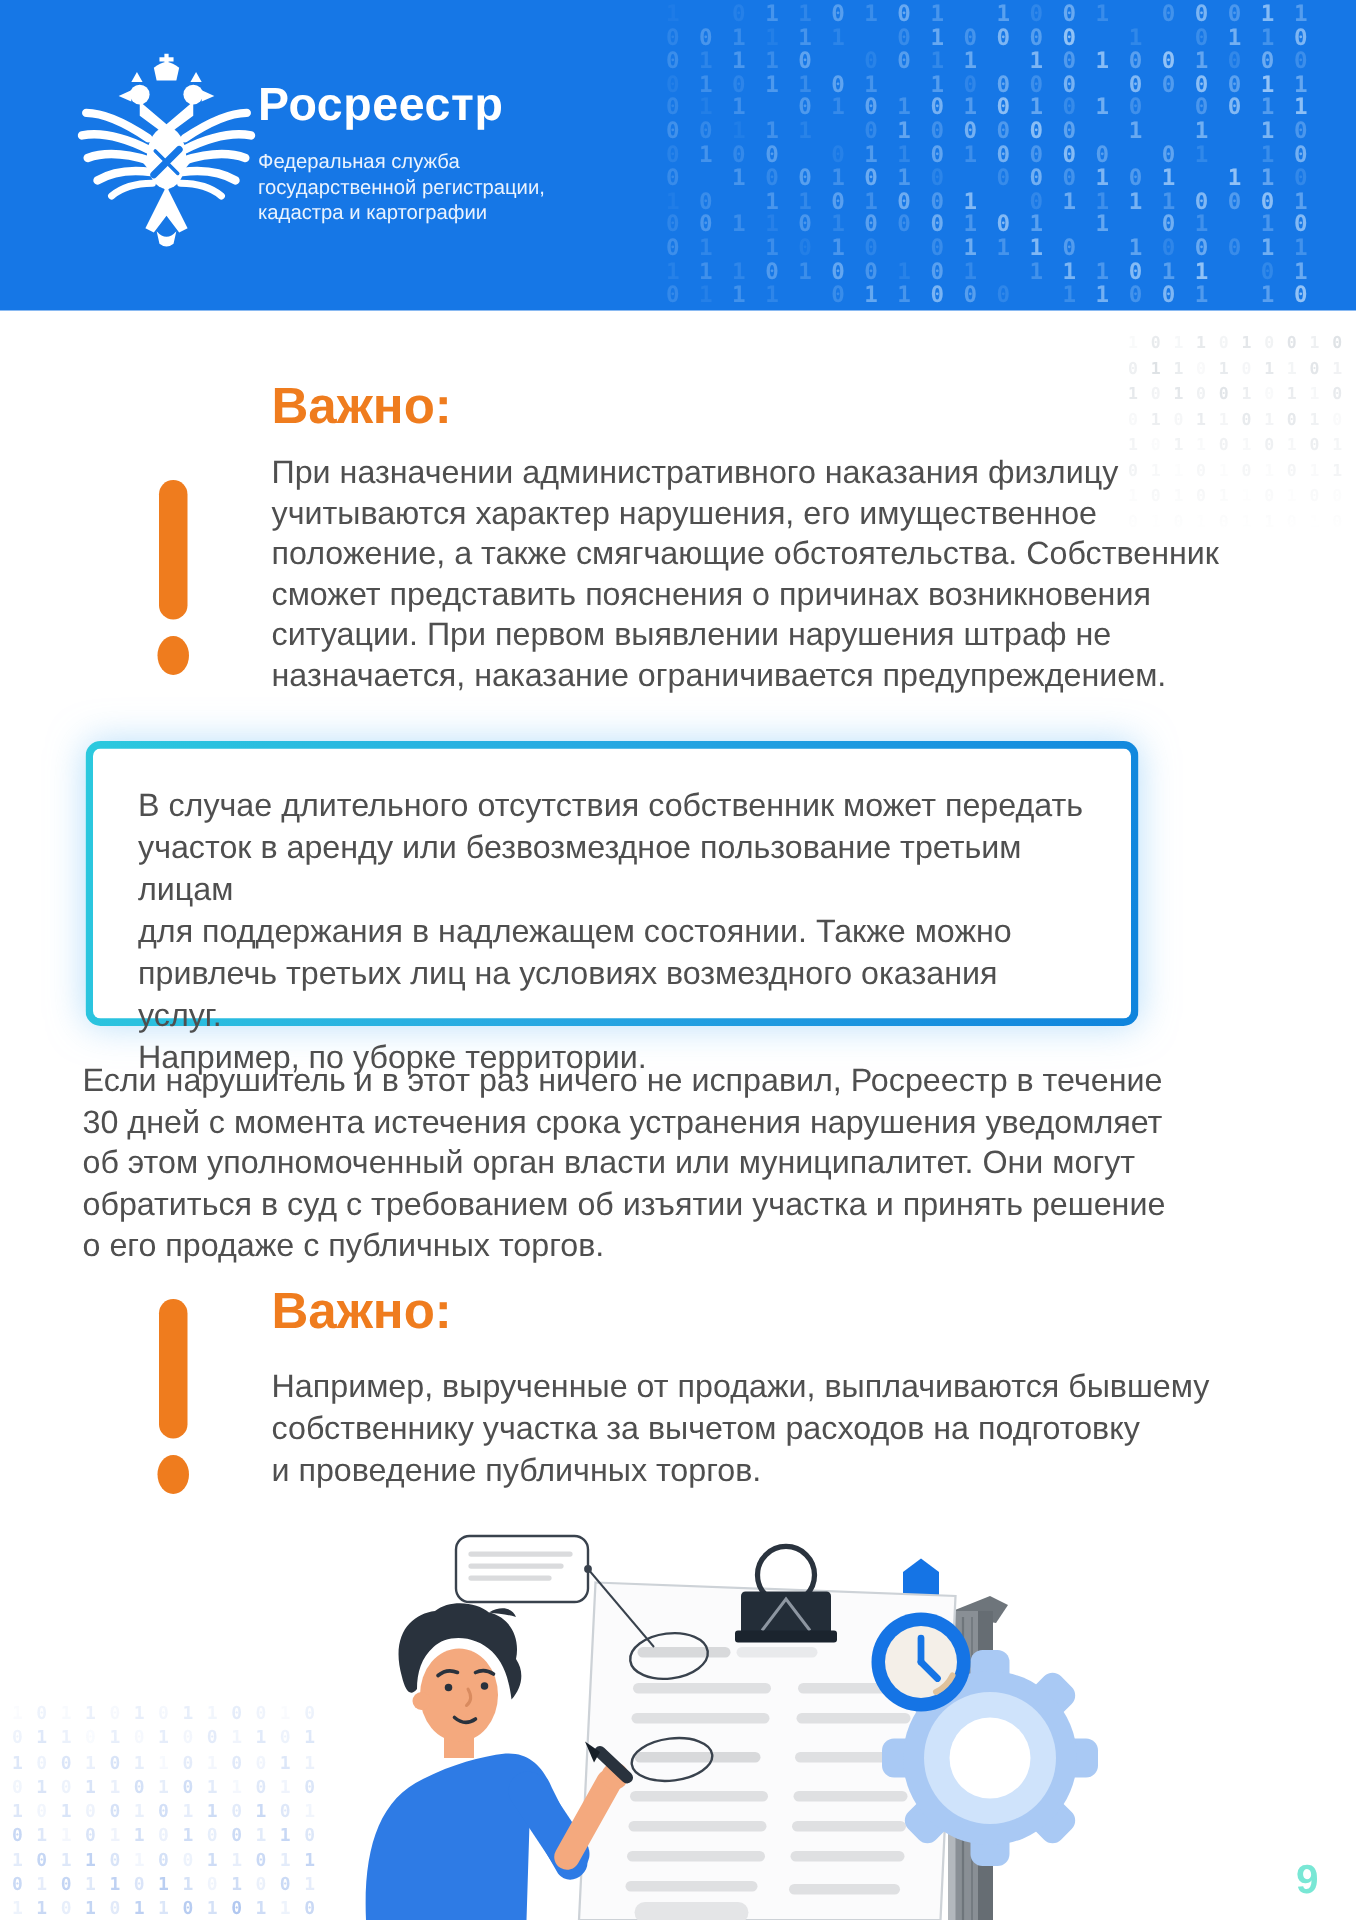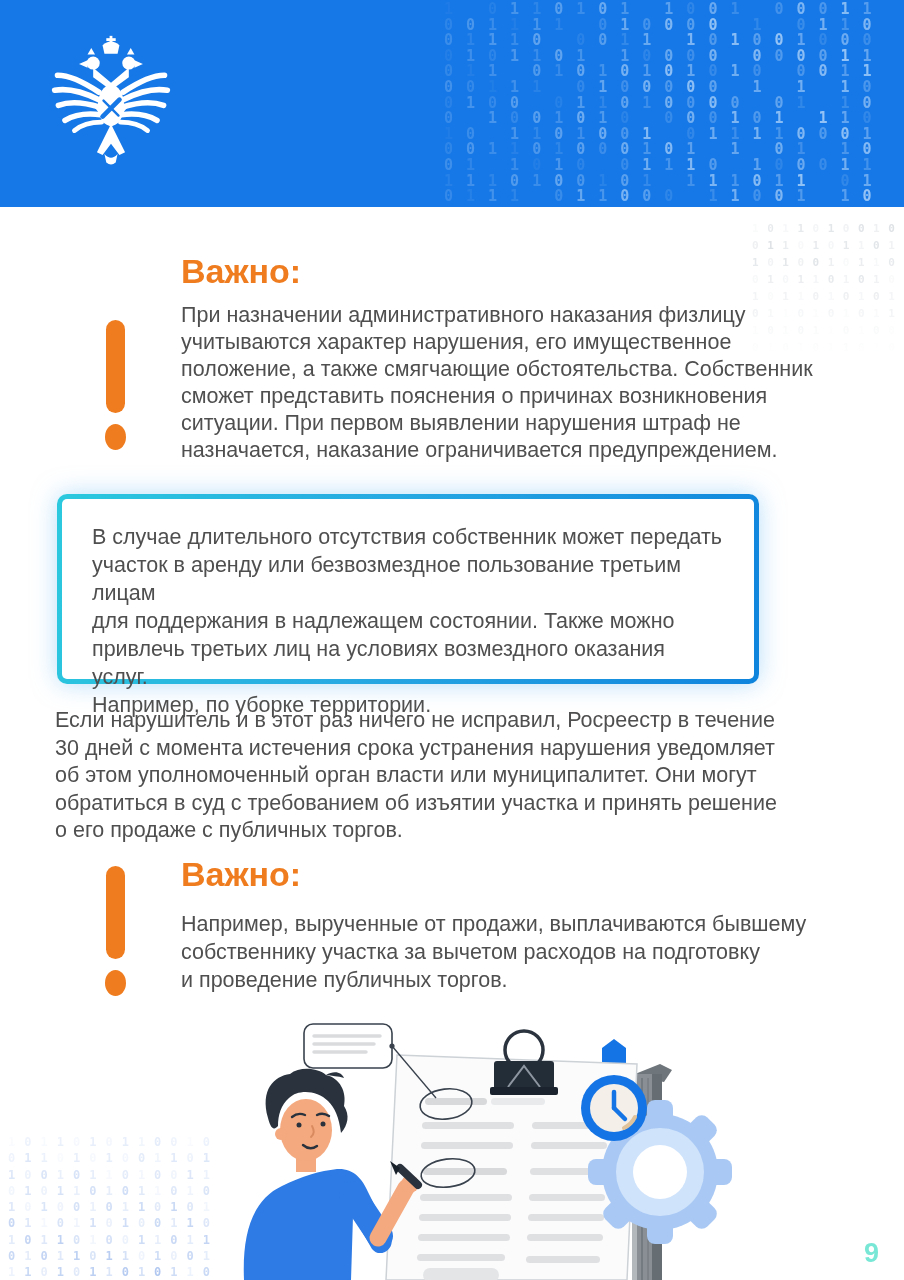--- a/index.html
+++ b/index.html
@@ -99,20 +99,24 @@
       </g>
 
       <path d="M65,58 L82,79 L65,100 L48,79 Z" fill="#FFFFFF"></path>
       <g stroke="#1677E6" stroke-linecap="round">
         <line x1="56" y1="88" x2="74" y2="70" stroke-width="5"></line>
         <line x1="57" y1="71" x2="73" y2="87" stroke-width="2.5"></line>
       </g>
     </svg>
 
     <div class="brand">
+      <div class="brand-title">Росреестр</div>
+      <div class="brand-sub">Федеральная служба
+государственной регистрации,
+кадастра и картографии</div>
     </div>
 
     <div class="header-pattern">
         <div class="p-row"><span style="opacity: 0.12;">1</span><span style="opacity: 0.42;"> </span><span style="opacity: 0.17;">0</span><span style="opacity: 0.47;">1</span><span style="opacity: 0.22;">1</span><span style="opacity: 0.52;">0</span><span style="opacity: 0.27;">1</span><span style="opacity: 0.57;">0</span><span style="opacity: 0.32;">1</span><span style="opacity: 0.62;"> </span><span style="opacity: 0.38;">1</span><span style="opacity: 0.13;">0</span><span style="opacity: 0.43;">0</span><span style="opacity: 0.18;">1</span><span style="opacity: 0.48;"> </span><span style="opacity: 0.23;">0</span><span style="opacity: 0.53;">0</span><span style="opacity: 0.28;">0</span><span style="opacity: 0.58;">1</span><span style="opacity: 0.33;">1</span></div>
         <div class="p-row"><span style="opacity: 0.33;">0</span><span style="opacity: 0.63;">0</span><span style="opacity: 0.38;">1</span><span style="opacity: 0.13;">1</span><span style="opacity: 0.43;">1</span><span style="opacity: 0.18;">1</span><span style="opacity: 0.48;"> </span><span style="opacity: 0.23;">0</span><span style="opacity: 0.53;">1</span><span style="opacity: 0.28;">0</span><span style="opacity: 0.58;">0</span><span style="opacity: 0.34;">0</span><span style="opacity: 0.64;">0</span><span style="opacity: 0.39;"> </span><span style="opacity: 0.14;">1</span><span style="opacity: 0.44;"> </span><span style="opacity: 0.19;">0</span><span style="opacity: 0.49;">1</span><span style="opacity: 0.24;">1</span><span style="opacity: 0.54;">0</span></div>
         <div class="p-row"><span style="opacity: 0.54;">0</span><span style="opacity: 0.29;">1</span><span style="opacity: 0.59;">1</span><span style="opacity: 0.34;">1</span><span style="opacity: 0.64;">0</span><span style="opacity: 0.39;"> </span><span style="opacity: 0.14;">0</span><span style="opacity: 0.44;">0</span><span style="opacity: 0.19;">1</span><span style="opacity: 0.49;">1</span><span style="opacity: 0.24;"> </span><span style="opacity: 0.55;">1</span><span style="opacity: 0.3;">0</span><span style="opacity: 0.6;">1</span><span style="opacity: 0.35;">0</span><span style="opacity: 0.65;">0</span><span style="opacity: 0.4;">1</span><span style="opacity: 0.15;">0</span><span style="opacity: 0.45;">0</span><span style="opacity: 0.2;">0</span></div>
         <div class="p-row"><span style="opacity: 0.2;">0</span><span style="opacity: 0.5;">1</span><span style="opacity: 0.25;">0</span><span style="opacity: 0.55;">1</span><span style="opacity: 0.3;">1</span><span style="opacity: 0.6;">0</span><span style="opacity: 0.35;">1</span><span style="opacity: 0.65;"> </span><span style="opacity: 0.4;">1</span><span style="opacity: 0.15;">0</span><span style="opacity: 0.45;">0</span><span style="opacity: 0.21;">0</span><span style="opacity: 0.51;">0</span><span style="opacity: 0.26;"> </span><span style="opacity: 0.56;">0</span><span style="opacity: 0.31;">0</span><span style="opacity: 0.61;">0</span><span style="opacity: 0.36;">0</span><span style="opacity: 0.66;">1</span><span style="opacity: 0.41;">1</span></div>
         <div class="p-row"><span style="opacity: 0.41;">0</span><span style="opacity: 0.16;">1</span><span style="opacity: 0.46;">1</span><span style="opacity: 0.21;"> </span><span style="opacity: 0.51;">0</span><span style="opacity: 0.26;">1</span><span style="opacity: 0.56;">0</span><span style="opacity: 0.31;">1</span><span style="opacity: 0.61;">0</span><span style="opacity: 0.36;">1</span><span style="opacity: 0.66;">0</span><span style="opacity: 0.41;">1</span><span style="opacity: 0.17;">0</span><span style="opacity: 0.47;">1</span><span style="opacity: 0.22;">0</span><span style="opacity: 0.52;"> </span><span style="opacity: 0.27;">0</span><span style="opacity: 0.57;">0</span><span style="opacity: 0.32;">1</span><span style="opacity: 0.62;">1</span></div>
         <div class="p-row"><span style="opacity: 0.62;">0</span><span style="opacity: 0.37;">0</span><span style="opacity: 0.12;">1</span><span style="opacity: 0.42;">1</span><span style="opacity: 0.17;">1</span><span style="opacity: 0.47;"> </span><span style="opacity: 0.22;">0</span><span style="opacity: 0.52;">1</span><span style="opacity: 0.27;">0</span><span style="opacity: 0.57;">0</span><span style="opacity: 0.32;">0</span><span style="opacity: 0.62;">0</span><span style="opacity: 0.38;">0</span><span style="opacity: 0.13;"> </span><span style="opacity: 0.43;">1</span><span style="opacity: 0.18;"> </span><span style="opacity: 0.48;">1</span><span style="opacity: 0.23;"> </span><span style="opacity: 0.53;">1</span><span style="opacity: 0.28;">0</span></div>
         <div class="p-row"><span style="opacity: 0.28;">0</span><span style="opacity: 0.58;">1</span><span style="opacity: 0.33;">0</span><span style="opacity: 0.63;">0</span><span style="opacity: 0.38;"> </span><span style="opacity: 0.13;">0</span><span style="opacity: 0.43;">1</span><span style="opacity: 0.18;">1</span><span style="opacity: 0.48;">0</span><span style="opacity: 0.23;">1</span><span style="opacity: 0.53;">0</span><span style="opacity: 0.28;">0</span><span style="opacity: 0.58;">0</span><span style="opacity: 0.34;">0</span><span style="opacity: 0.64;"> </span><span style="opacity: 0.39;">0</span><span style="opacity: 0.14;">1</span><span style="opacity: 0.44;"> </span><span style="opacity: 0.19;">1</span><span style="opacity: 0.49;">0</span></div>

